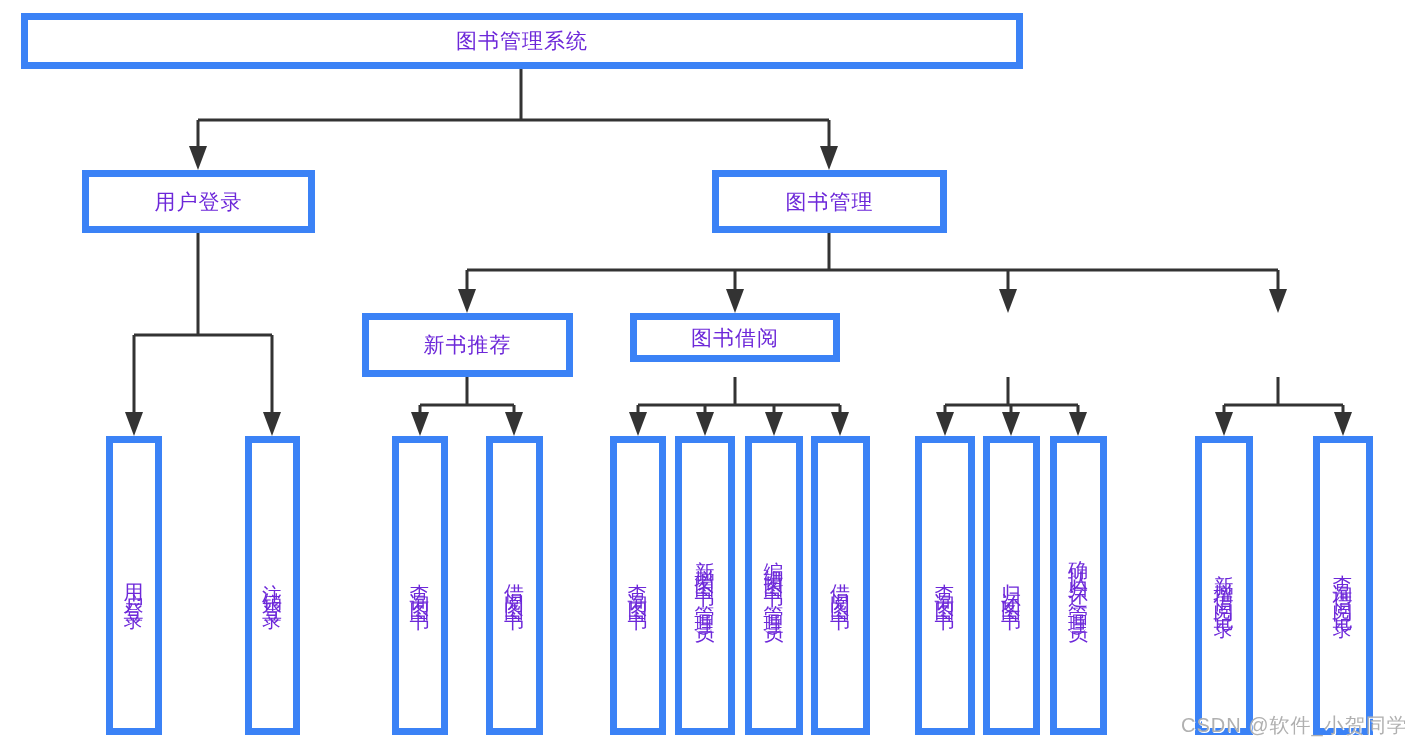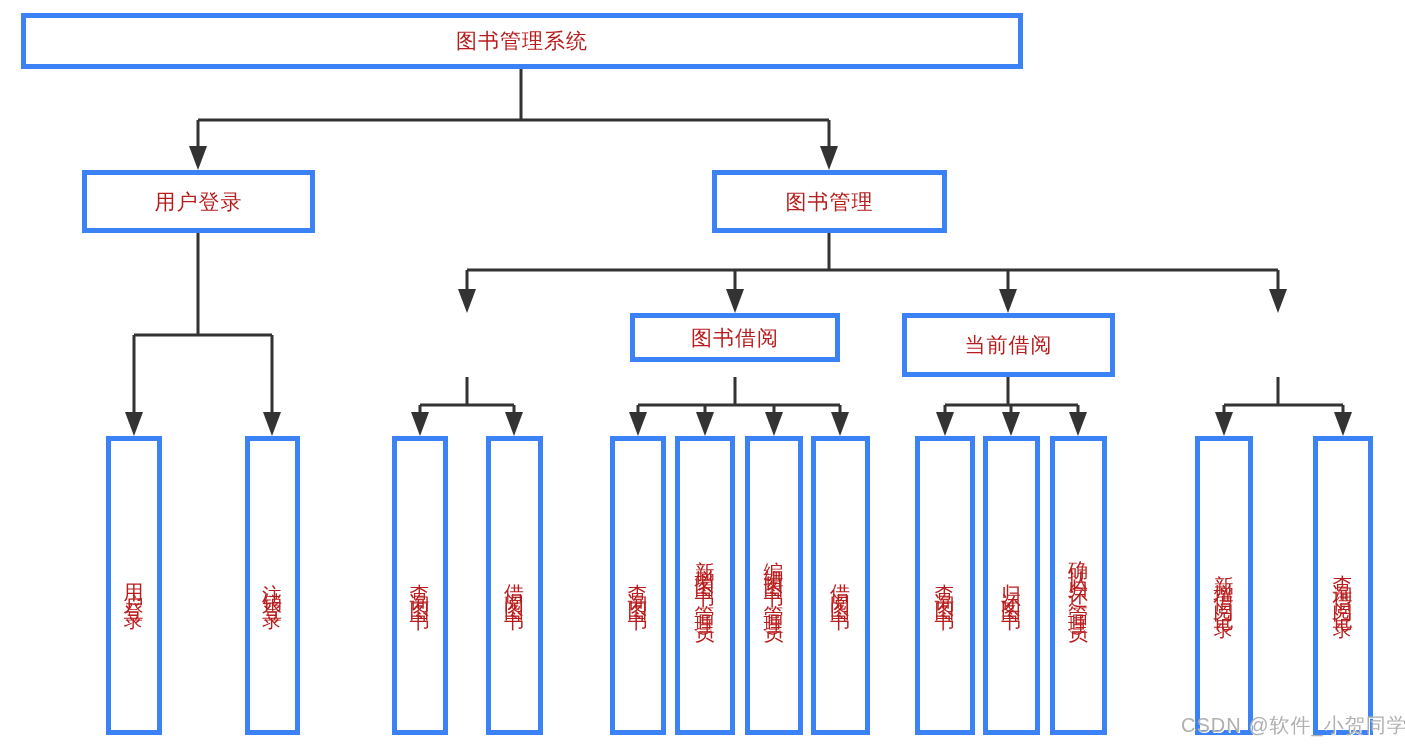--- a/index.html
+++ b/index.html
@@ -18,22 +18,22 @@
   .connectors {
     position: absolute;
     left: 0;
     top: 0;
     pointer-events: none;
   }
   .node {
     position: absolute;
     box-sizing: border-box;
     background: #ffffff;
-    border: 5px solid #3b82f6;
-    color: #b91c1c;
+    border: 7px solid #3b82f6;
+    color: #6d28d9;
     display: flex;
     align-items: center;
     justify-content: center;
     text-align: center;
   }
   .hnode {
     font-size: 21px;
     letter-spacing: 1px;
   }
   .root {
@@ -96,22 +96,22 @@
     <polygon fill="#333333" points="1069,412 1087,412 1078,436"></polygon>
     <polygon fill="#333333" points="1215,412 1233,412 1224,436"></polygon>
     <polygon fill="#333333" points="1334,412 1352,412 1343,436"></polygon>
   </svg>
 
   <div class="node hnode root" style="left:21px; top:13px; width:1002px; height:56px;">图书管理系统</div>
 
   <div class="node hnode" style="left:82px; top:170px; width:233px; height:63px;">用户登录</div>
   <div class="node hnode" style="left:712px; top:170px; width:235px; height:63px;">图书管理</div>
 
+  <div class="node hnode" style="left:362px; top:313px; width:211px; height:64px;">新书推荐</div>
   <div class="node hnode" style="left:630px; top:313px; width:210px; height:49px;">图书借阅</div>
-  <div class="node hnode" style="left:902px; top:313px; width:213px; height:64px;">当前借阅</div>
 
   <div class="node vnode" style="left:106px; top:436px; width:56px; height:299px;">
     <span>用户登录</span>
     </div>
   <div class="node vnode" style="left:245px; top:436px; width:55px; height:299px;">
     <span>注销登录</span>
     </div>
 
   <div class="node vnode" style="left:392px; top:436px; width:56px; height:299px;">
     <span>查询图书</span>

